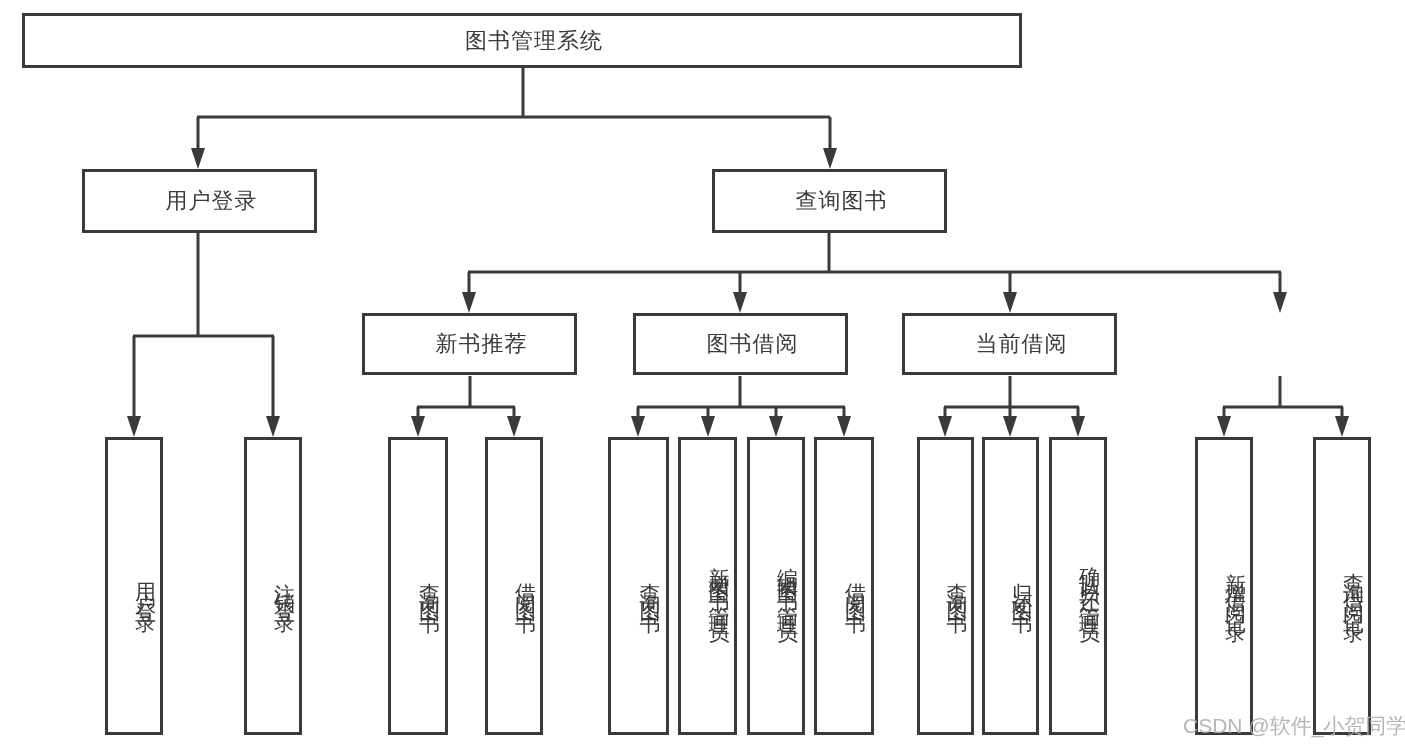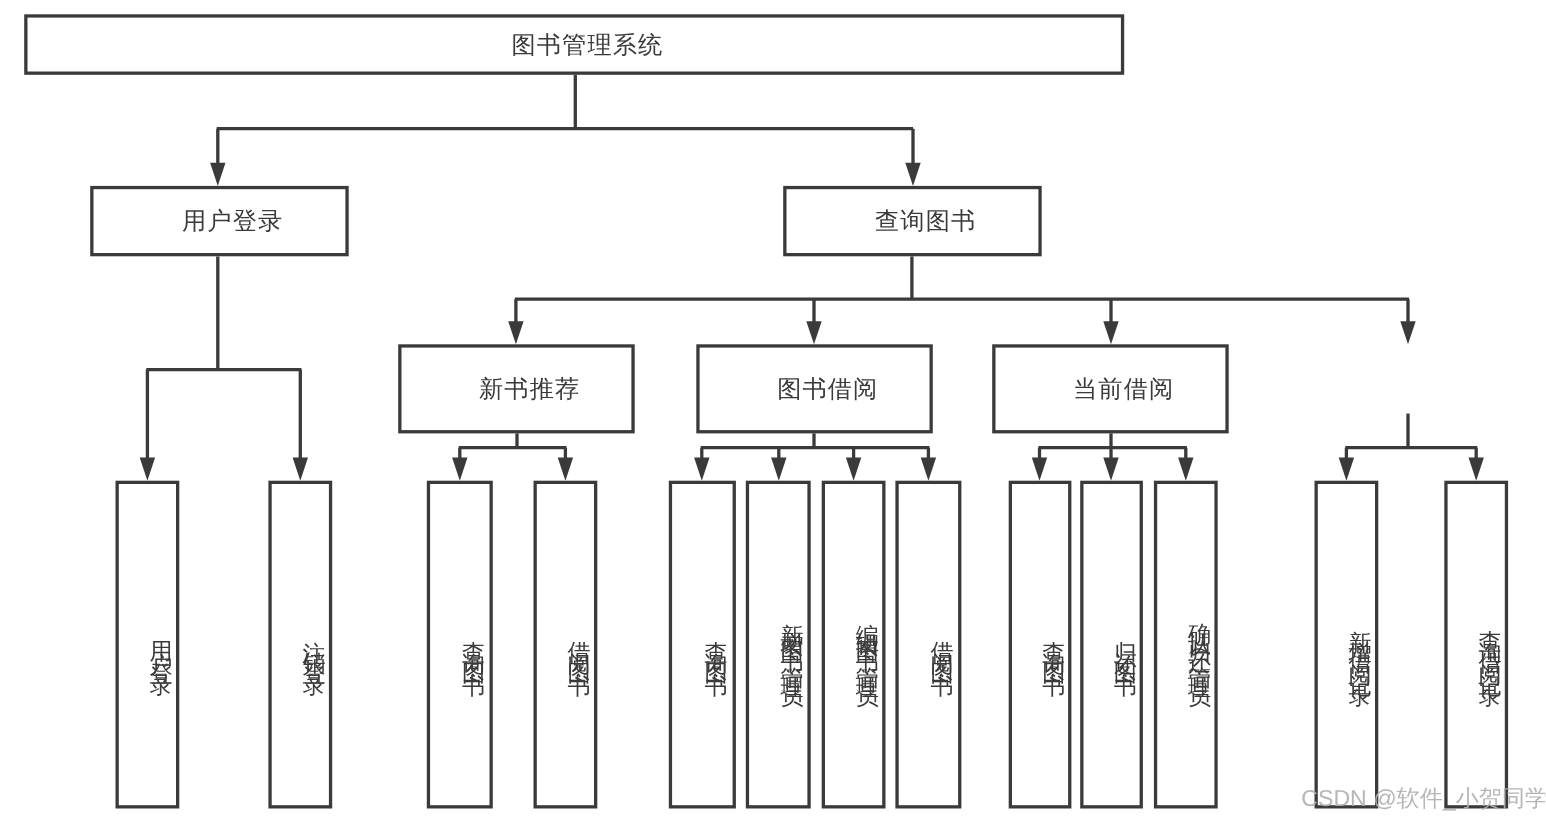--- a/index.html
+++ b/index.html
@@ -22,21 +22,21 @@
     z-index:2;
     padding-left:24px;
   }
   .h-label{
     font-size:22px;
     color:#3a3a3a;
     letter-spacing:1px;
     white-space:nowrap;
   }
   .lvl2{top:169px;height:64px;width:235px;}
-  .lvl3{top:313px;height:81px;width:215px;}
+  .lvl3{top:313px;height:62px;width:215px;}
   .leaf{top:437px;height:298px;}
   .v-label{
     writing-mode:vertical-rl;
     font-size:21px;
     color:#3a3a3a;
     letter-spacing:10px;
     line-height:1;
     text-align:center;
   }
   .v-label.long{letter-spacing:8px;}

